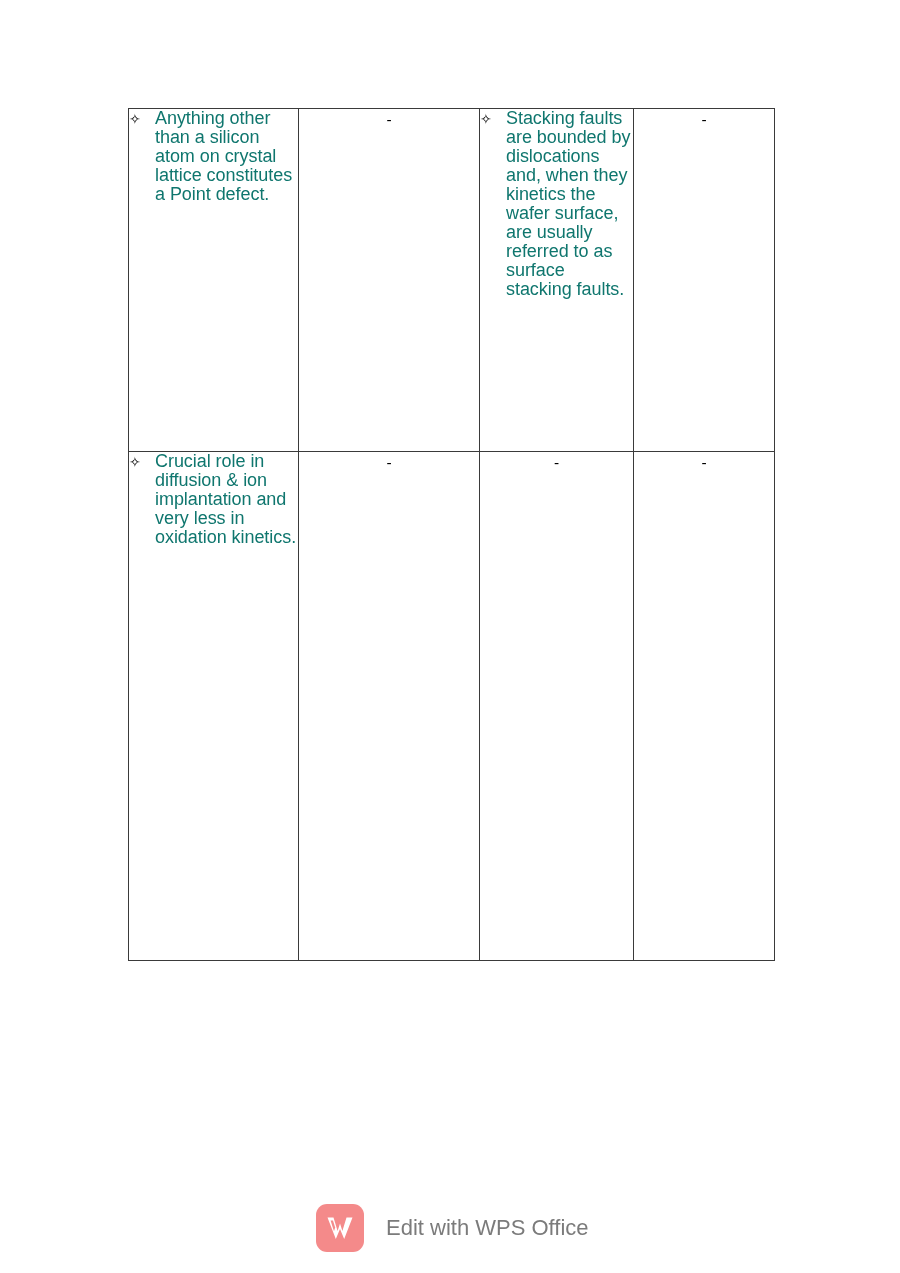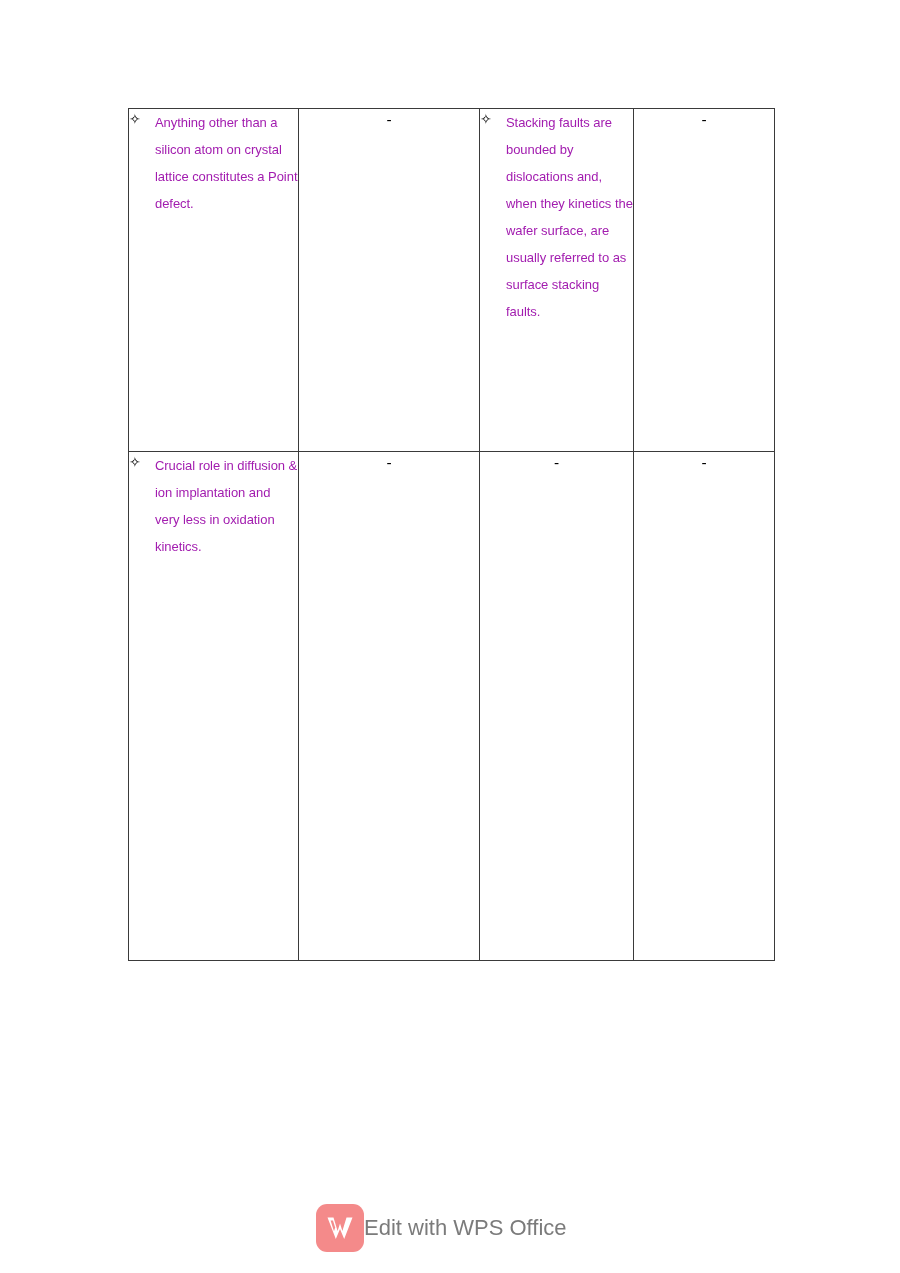--- a/index.html
+++ b/index.html
@@ -60,23 +60,23 @@
     flex: 0 0 auto;
     width: 26px;
     font-size: 14px;
     line-height: 21px;
     color: #000000;
     text-align: left;
     font-family: "DejaVu Sans", sans-serif;
   }
   .bullet-text {
     flex: 1 1 auto;
-    font-size: 13px;
-    line-height: 27px;
-    color: #a21caf;
+    font-size: 18px;
+    line-height: 19px;
+    color: #0f766e;
     letter-spacing: -0.05px;
     word-spacing: 0px;
   }
 
   
   .dash-cell {
     text-align: center;
     padding-top: 9px;
   }
   .dash-mark {
@@ -100,20 +100,21 @@
     background: #f48a8a;
     display: flex;
     align-items: center;
     justify-content: center;
     flex: 0 0 auto;
   }
   .wps-logo svg {
     display: block;
   }
   .wps-label {
+    margin-left: 22px;
     font-size: 22px;
     line-height: 26px;
     color: #7b7b7b;
     white-space: nowrap;
   }
 </style>
 </head>
 <body>
 
 <div class="page">

